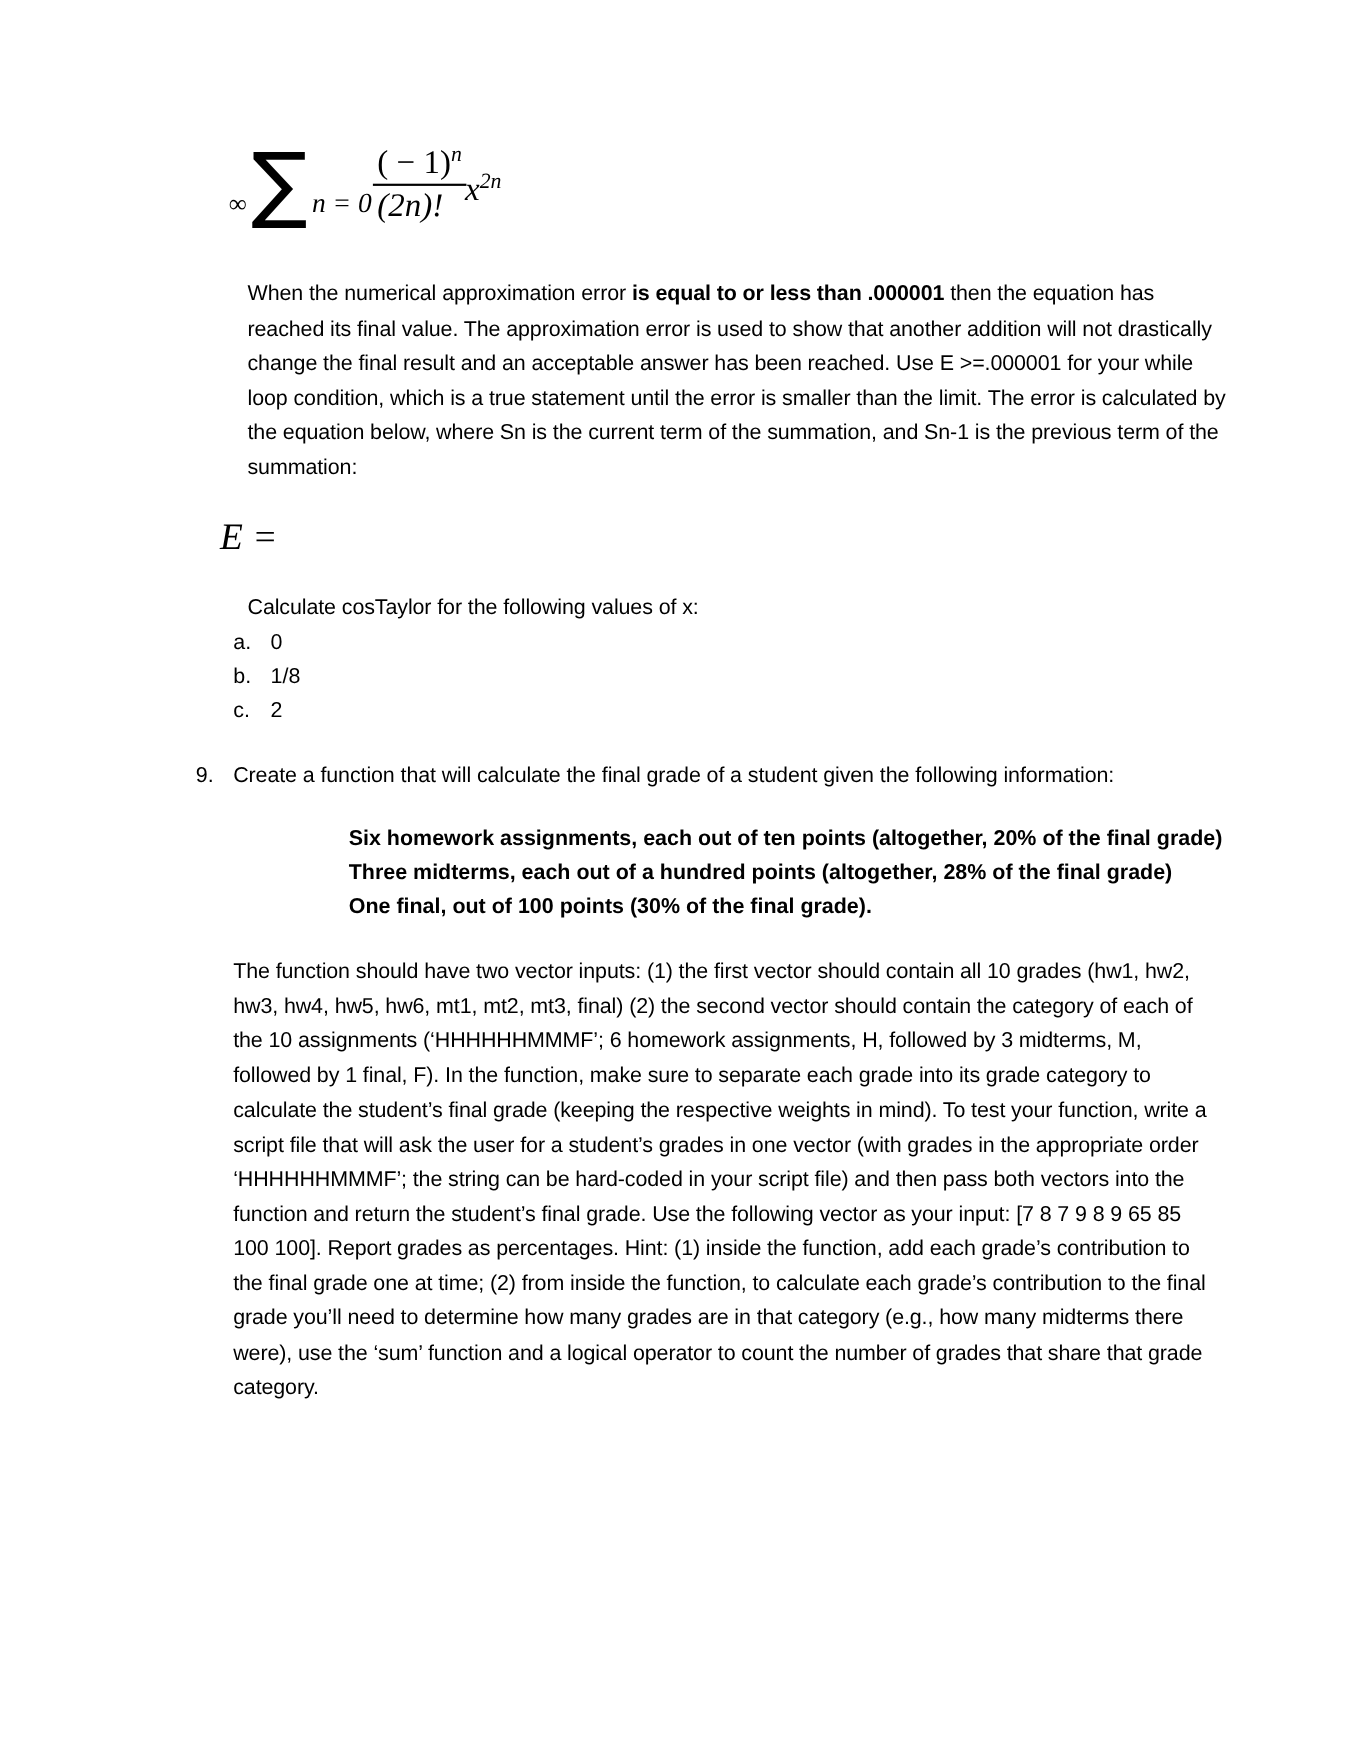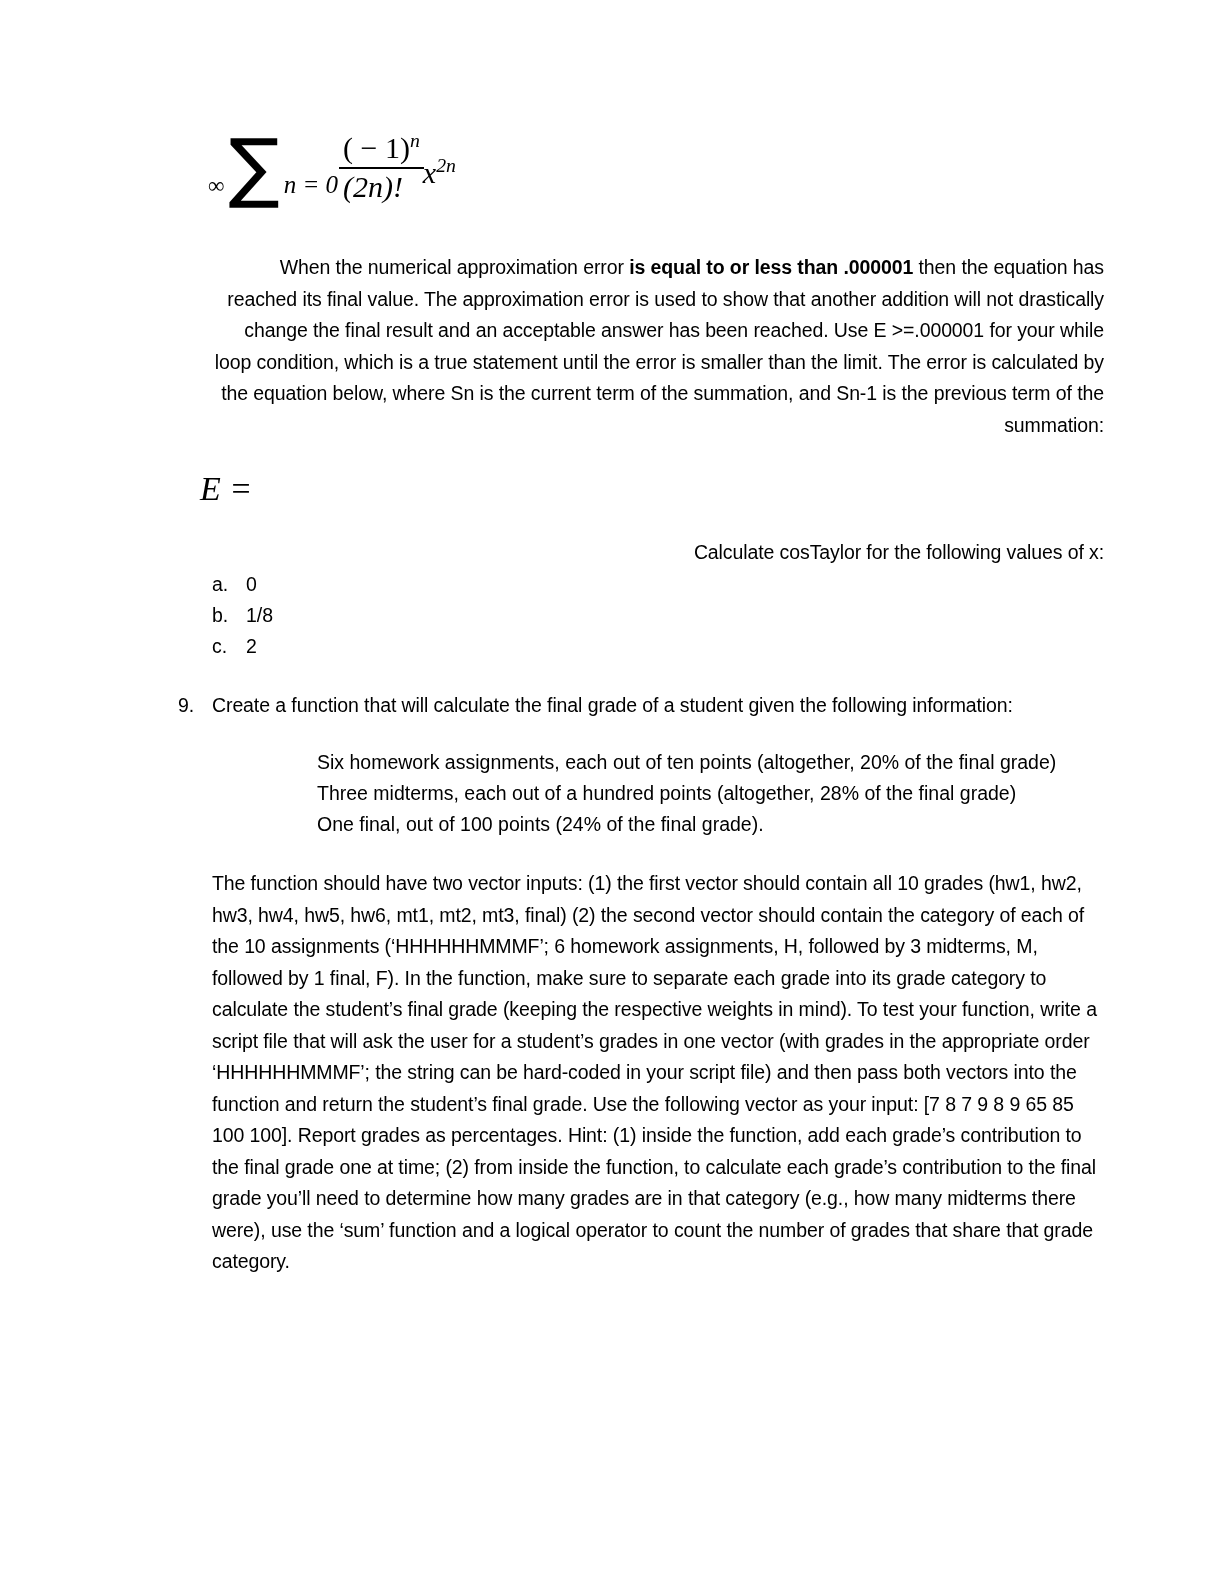--- a/index.html
+++ b/index.html
@@ -119,21 +119,21 @@
 
   
   .para {
     font-size: 19.5px;
     line-height: 31.5px;
     text-align: left;
     margin: 0;
     letter-spacing: -0.1px;
     width: 892px;
   }
-  .para.body-indent { margin-left: 34px; text-align: right; }
+  .para.body-indent { margin-left: 47px; }
   .spacer-28 { height: 28px; }
 
   
   .letter-list {
     margin: 0 0 0 34px;
     padding: 0;
     list-style: none;
   }
   .letter-list li {
     font-size: 19.5px;
@@ -157,20 +157,21 @@
     line-height: 31.5px;
     text-align: left;
   }
   .num-item .num-body {
     flex: 1;
   }
 
   .sub-block {
     margin-left: 105px;
     margin-top: 26px;
+    font-weight: bold;
   }
   .sub-block .line {
     font-size: 19.5px;
     line-height: 31px;
     white-space: nowrap;
   }
 </style>
 </head>
 <body>
 
@@ -217,21 +218,21 @@
 
 
     <div class="num-item">
       <div class="num-marker">9.</div>
       <div class="num-body">
         <p class="para">Create a function that will calculate the final grade of a student given the following information:</p>
 
         <div class="sub-block">
           <div class="line">Six homework assignments, each out of ten points (altogether, 20% of the final grade)</div>
           <div class="line">Three midterms, each out of a hundred points (altogether, 28% of the final grade)</div>
-          <div class="line">One final, out of 100 points (24% of the final grade).</div>
+          <div class="line">One final, out of 100 points (30% of the final grade).</div>
         </div>
 
         <div class="spacer-28"></div>
 
         <p class="para">The function should have two vector inputs: (1) the first vector should contain all 10 grades (hw1, hw2, hw3, hw4, hw5, hw6, mt1, mt2, mt3, final) (2) the second vector should contain the category of each of the 10 assignments (‘HHHHHHMMMF’; 6 homework assignments, H, followed by 3 midterms, M, followed by 1 final, F). In the function, make sure to separate each grade into its grade category to calculate the student’s final grade (keeping the respective weights in mind). To test your function, write a script file that will ask the user for a student’s grades in one vector (with grades in the appropriate order ‘HHHHHHMMMF’; the string can be hard-coded in your script file) and then pass both vectors into the function and return the student’s final grade. Use the following vector as your input:  [7 8 7 9 8 9 65 85 100 100]. Report grades as percentages. Hint: (1) inside the function, add each grade’s contribution to the final grade one at time; (2) from inside the function, to calculate each grade’s contribution to the final grade you’ll need to determine how many grades are in that category (e.g., how many midterms there were), use the ‘sum’ function and a logical operator to count the number of grades that share that grade category.</p>
       </div>
     </div>
 
   </div>
 </div>

